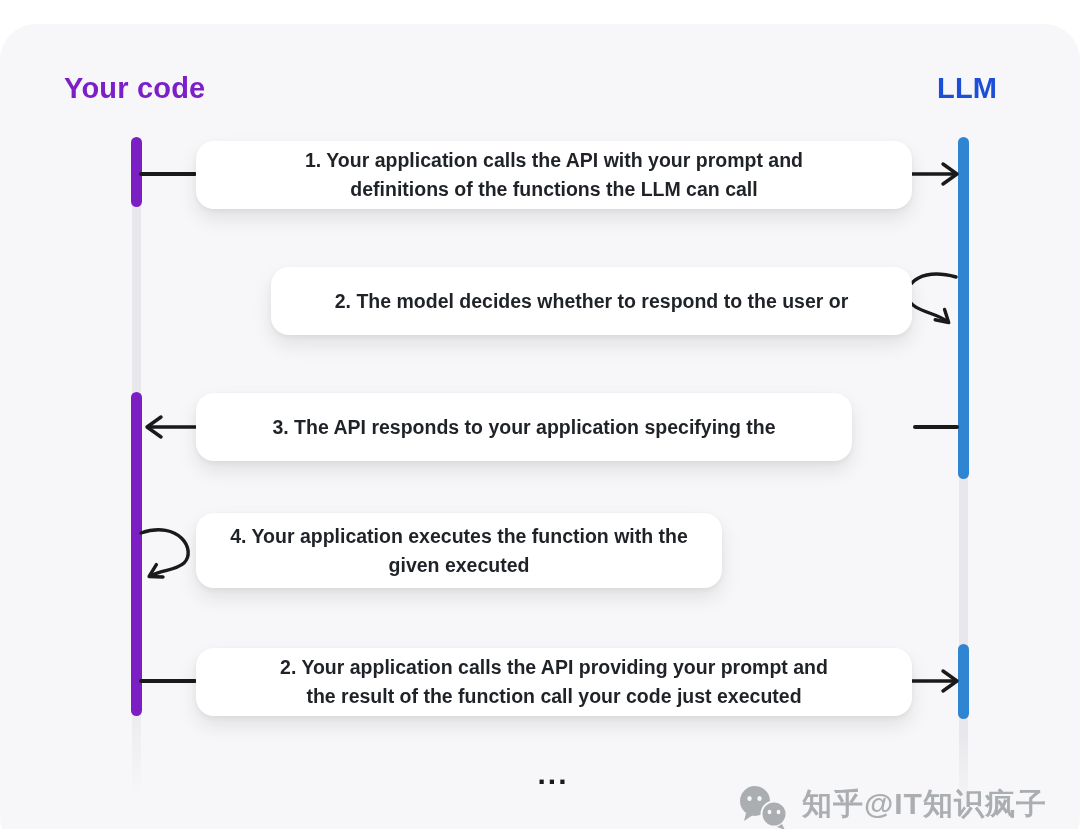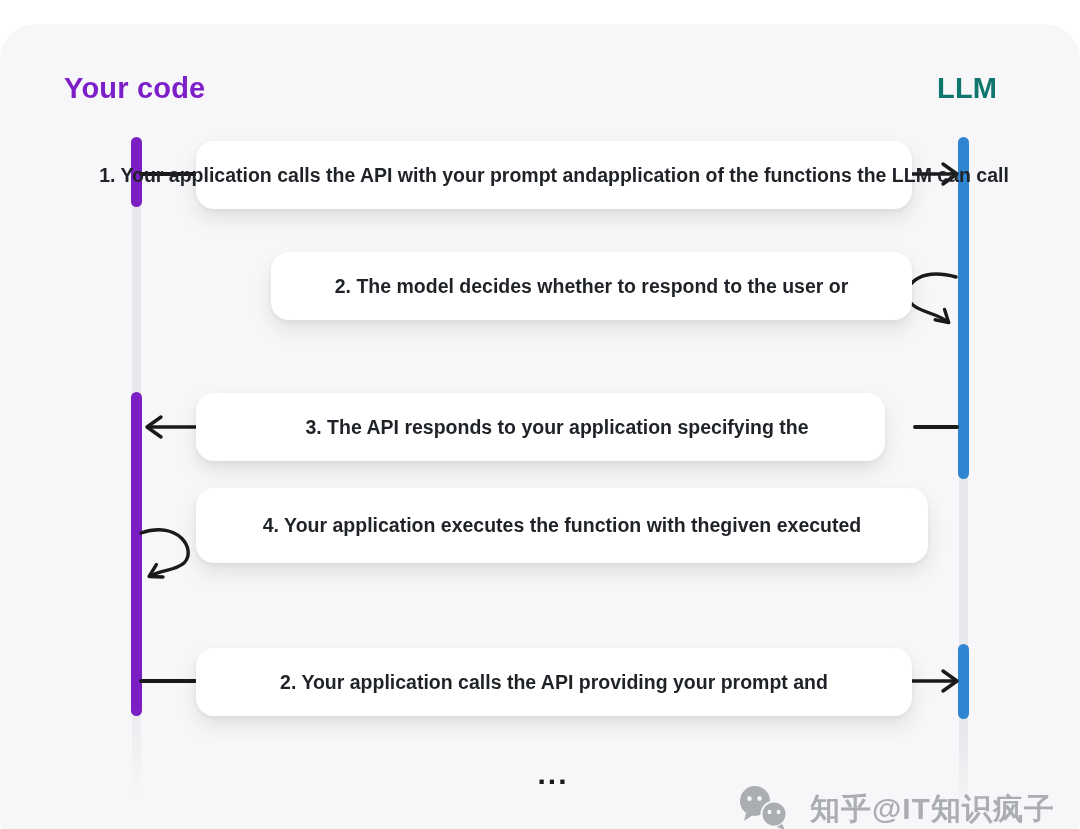--- a/index.html
+++ b/index.html
@@ -1,46 +1,46 @@
 <!DOCTYPE html>
 <html><head>
 <meta charset="utf-8">
 <style>
   html,body{margin:0;padding:0;background:#ffffff;}
   body{font-family:"Liberation Sans","DejaVu Sans",sans-serif;}
   .canvas{position:relative;width:1080px;height:829px;background:#ffffff;overflow:hidden;margin-top:24px;}
   .panel{position:absolute;inset:0;background:#f7f7f9;border-radius:36px;}
   .actor-label{position:absolute;font-size:29px;font-weight:700;letter-spacing:.2px;}
   .actor-left{left:64px;top:48px;color:#7d1fc9;}
-  .actor-right{left:937px;top:48px;color:#0f766e;}
+  .actor-right{left:937px;top:48px;color:#1d4ed8;}
   .track{position:absolute;width:9px;border-radius:5px;}
   .track-left{left:132px;top:113px;height:662px;background:linear-gradient(#e8e8ec 82%,rgba(232,232,236,0));}
   .track-right{left:959px;top:113px;height:677px;background:linear-gradient(#e8e8ec 88%,rgba(232,232,236,0));}
   .seg{position:absolute;width:11px;border-radius:6px;}
   .seg-purple{background:#7b1fc4;left:131px;}
   .seg-blue{background:#2f85d1;left:958px;}
   .seg-p1{top:113px;height:70px;}
   .seg-p2{top:368px;height:324px;}
   .seg-b1{top:113px;height:342px;}
   .seg-b2{top:620px;height:75px;}
   .msg{position:absolute;background:#ffffff;border-radius:18px;
        box-shadow:0 10px 20px rgba(0,0,0,.09),0 2px 5px rgba(0,0,0,.05);
-       display:flex;flex-direction:row;align-items:center;justify-content:center;
+       display:flex;flex-direction:column;align-items:center;justify-content:center;
        font-size:19.5px;font-weight:700;color:#1f2328;line-height:29px;}
   .msg span{white-space:nowrap;}
   .m1{left:196px;top:117px;width:716px;height:68px;}
-  .m2{left:271px;top:228px;width:641px;height:68px;}
-  .m3{left:196px;top:369px;width:656px;height:68px;padding-left:33px;}
-  .m4{left:196px;top:464px;width:732px;height:75px;}
+  .m2{left:271px;top:243px;width:641px;height:68px;}
+  .m3{left:196px;top:369px;width:656px;height:68px;}
+  .m4{left:196px;top:489px;width:526px;height:75px;}
   .m5{left:196px;top:624px;width:716px;height:68px;}
   .hline{position:absolute;height:3.4px;background:#1a1a1a;border-radius:2px;}
   .conn{position:absolute;}
   .ellipsis{position:absolute;left:498px;top:733px;width:110px;text-align:center;
             font-size:30px;font-weight:700;letter-spacing:2px;color:#1a1a1a;}
-  .watermark{position:absolute;left:738px;top:760px;display:flex;align-items:flex-end;gap:18px;opacity:.72;}
+  .watermark{position:absolute;left:738px;top:760px;display:flex;align-items:flex-start;gap:10px;opacity:.72;}
   .watermark-text{font-size:30px;font-weight:700;color:#8f9296;letter-spacing:1px;}
 </style>
 </head>
 <body>
 
 <div class="canvas">
   <div class="panel"></div>
 
   <div class="actor-label actor-left">Your code</div>
   <div class="actor-label actor-right">LLM</div>
@@ -84,34 +84,35 @@
   </svg>
 
   <div class="hline" style="left:139px;top:655.3px;width:58px;"></div>
   <svg class="conn" style="left:906px;top:641px;" width="56" height="32" viewBox="0 0 56 32">
     <path d="M0 16 L49 16" fill="none" stroke="#1a1a1a" stroke-width="3.4" stroke-linecap="round"></path>
     <path d="M37 6 L51 16 L37 26" fill="none" stroke="#1a1a1a" stroke-width="3.4" stroke-linecap="round" stroke-linejoin="round"></path>
   </svg>
 
   <div class="msg m1">
     <span>1. Your application calls the API with your prompt and</span>
-    <span>application of the functions the LLM can call</span>
+    <span>definitions of the functions the LLM can call</span>
   </div>
   <div class="msg m2">
     <span>2. The model decides whether to respond to the user or</span>
   </div>
   <div class="msg m3">
     <span>3. The API responds to your application specifying the</span>
   </div>
   <div class="msg m4">
     <span>4. Your application executes the function with the</span>
     <span>given  executed</span>
   </div>
   <div class="msg m5">
     <span>2. Your application calls the API providing your prompt and</span>
+    <span>the result of the function call your code just executed</span>
   </div>
 
   <div class="ellipsis">...</div>
 
   <div class="watermark">
     <svg width="54" height="46" viewBox="0 0 54 46">
       <circle cx="17" cy="17" r="15" fill="#8f9296"></circle>
       <path d="M8 29 L6 37 L15 31 Z" fill="#8f9296"></path>
       <ellipse cx="11.5" cy="14.5" rx="2.2" ry="2.6" fill="#f7f7f9"></ellipse>
       <ellipse cx="21.5" cy="14.5" rx="2.2" ry="2.6" fill="#f7f7f9"></ellipse>

